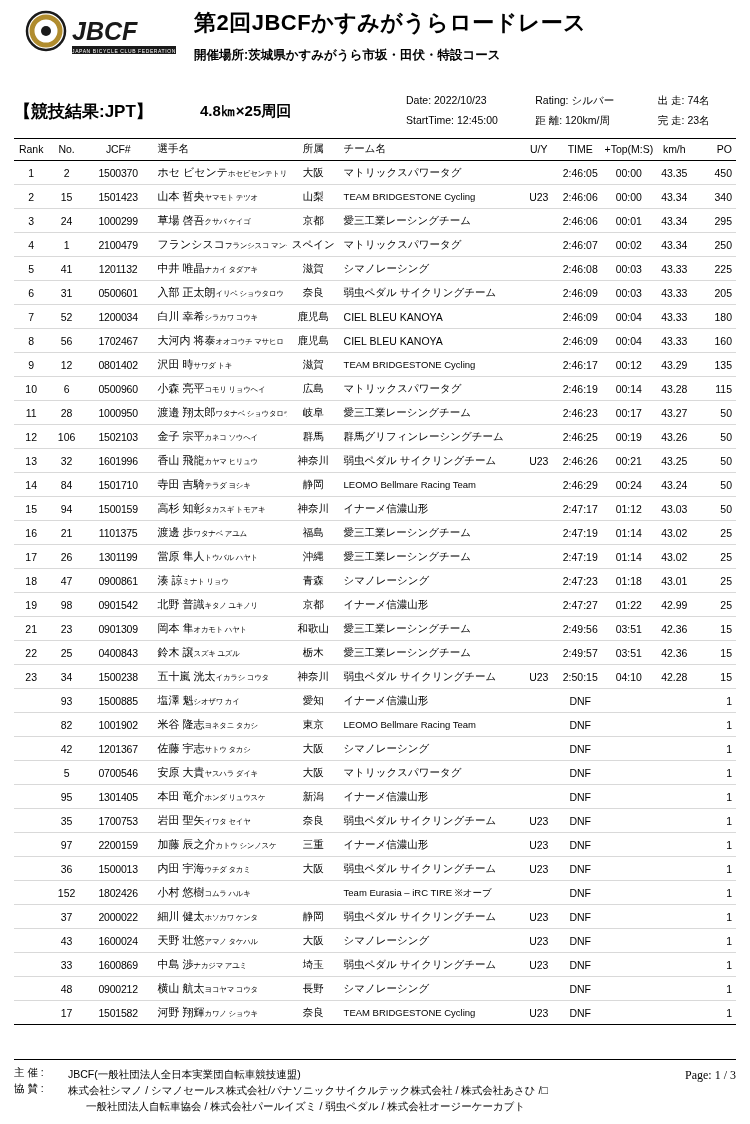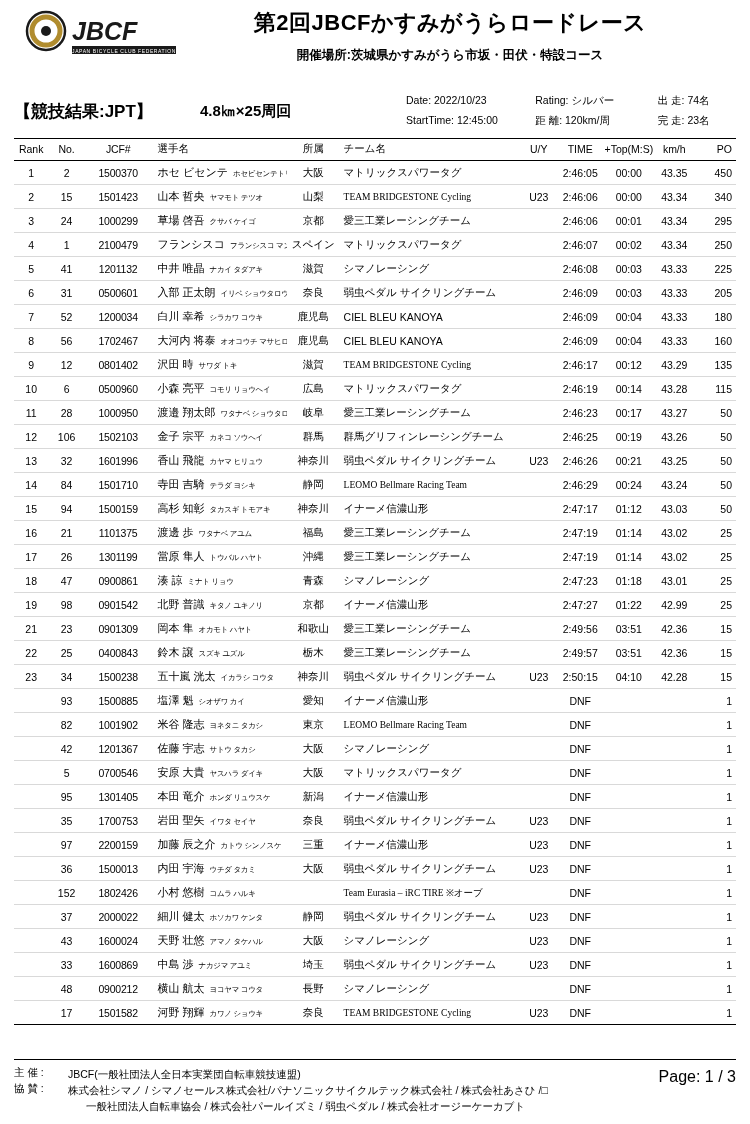--- a/index.html
+++ b/index.html
@@ -35,21 +35,20 @@
     width: 180px;
     flex: 0 0 180px;
     display: flex;
     align-items: center;
     justify-content: center;
     padding-top: 10px;
   }
   .logo svg { display: block; }
   .title-block {
     flex: 1;
-    text-align: center;
     padding-right: 30px;
   }
   .main-title {
     font-size: 22px;
     font-weight: bold;
     letter-spacing: 0.5px;
     margin-top: 8px;
   }
   .sub-title {
     font-size: 12.5px;
@@ -125,26 +124,25 @@
   .c-team   { width: 176px; text-align: left; padding-left: 4px !important; }
   .c-uy     { width: 34px;  text-align: center; }
   .c-time   { width: 48px;  text-align: center; }
   .c-top    { width: 48px;  text-align: center; }
   .c-kmh    { width: 42px;  text-align: center; }
   .c-po     { width: 36px;  text-align: right; padding-right: 4px !important;}
 
   .rider {
     display: flex;
     align-items: baseline;
-    gap: 5px;
   }
   .rider-name { font-size: 11px; }
   .rider-kana { font-size: 7.5px; letter-spacing: -0.3px; color: #000; }
 
-  .team-small { font-size: 9.5px; font-family: Liberation Serif, serif; }
+  .team-small { font-size: 9.5px; }
 
   
   .footer {
     position: absolute;
     left: 14px;
     right: 14px;
     bottom: 10px;
     border-top: 1.2px solid #000;
     padding-top: 6px;
     font-size: 10.5px;
@@ -152,21 +150,22 @@
   .footer-row {
     display: flex;
     align-items: flex-start;
   }
   .footer-label { width: 54px; flex: 0 0 54px; }
   .footer-text { flex: 1; line-height: 16px; }
   .page-num {
     position: absolute;
     right: 0;
     top: 8px;
-    font-size: 16px;
+    font-size: 12px;
+    font-family: Liberation Serif, serif;
   }
   .footer-indent { padding-left: 18px; }
 </style>
 </head>
 <body>
 
 <div class="page">
 
   <div class="header">
     <div class="logo">

